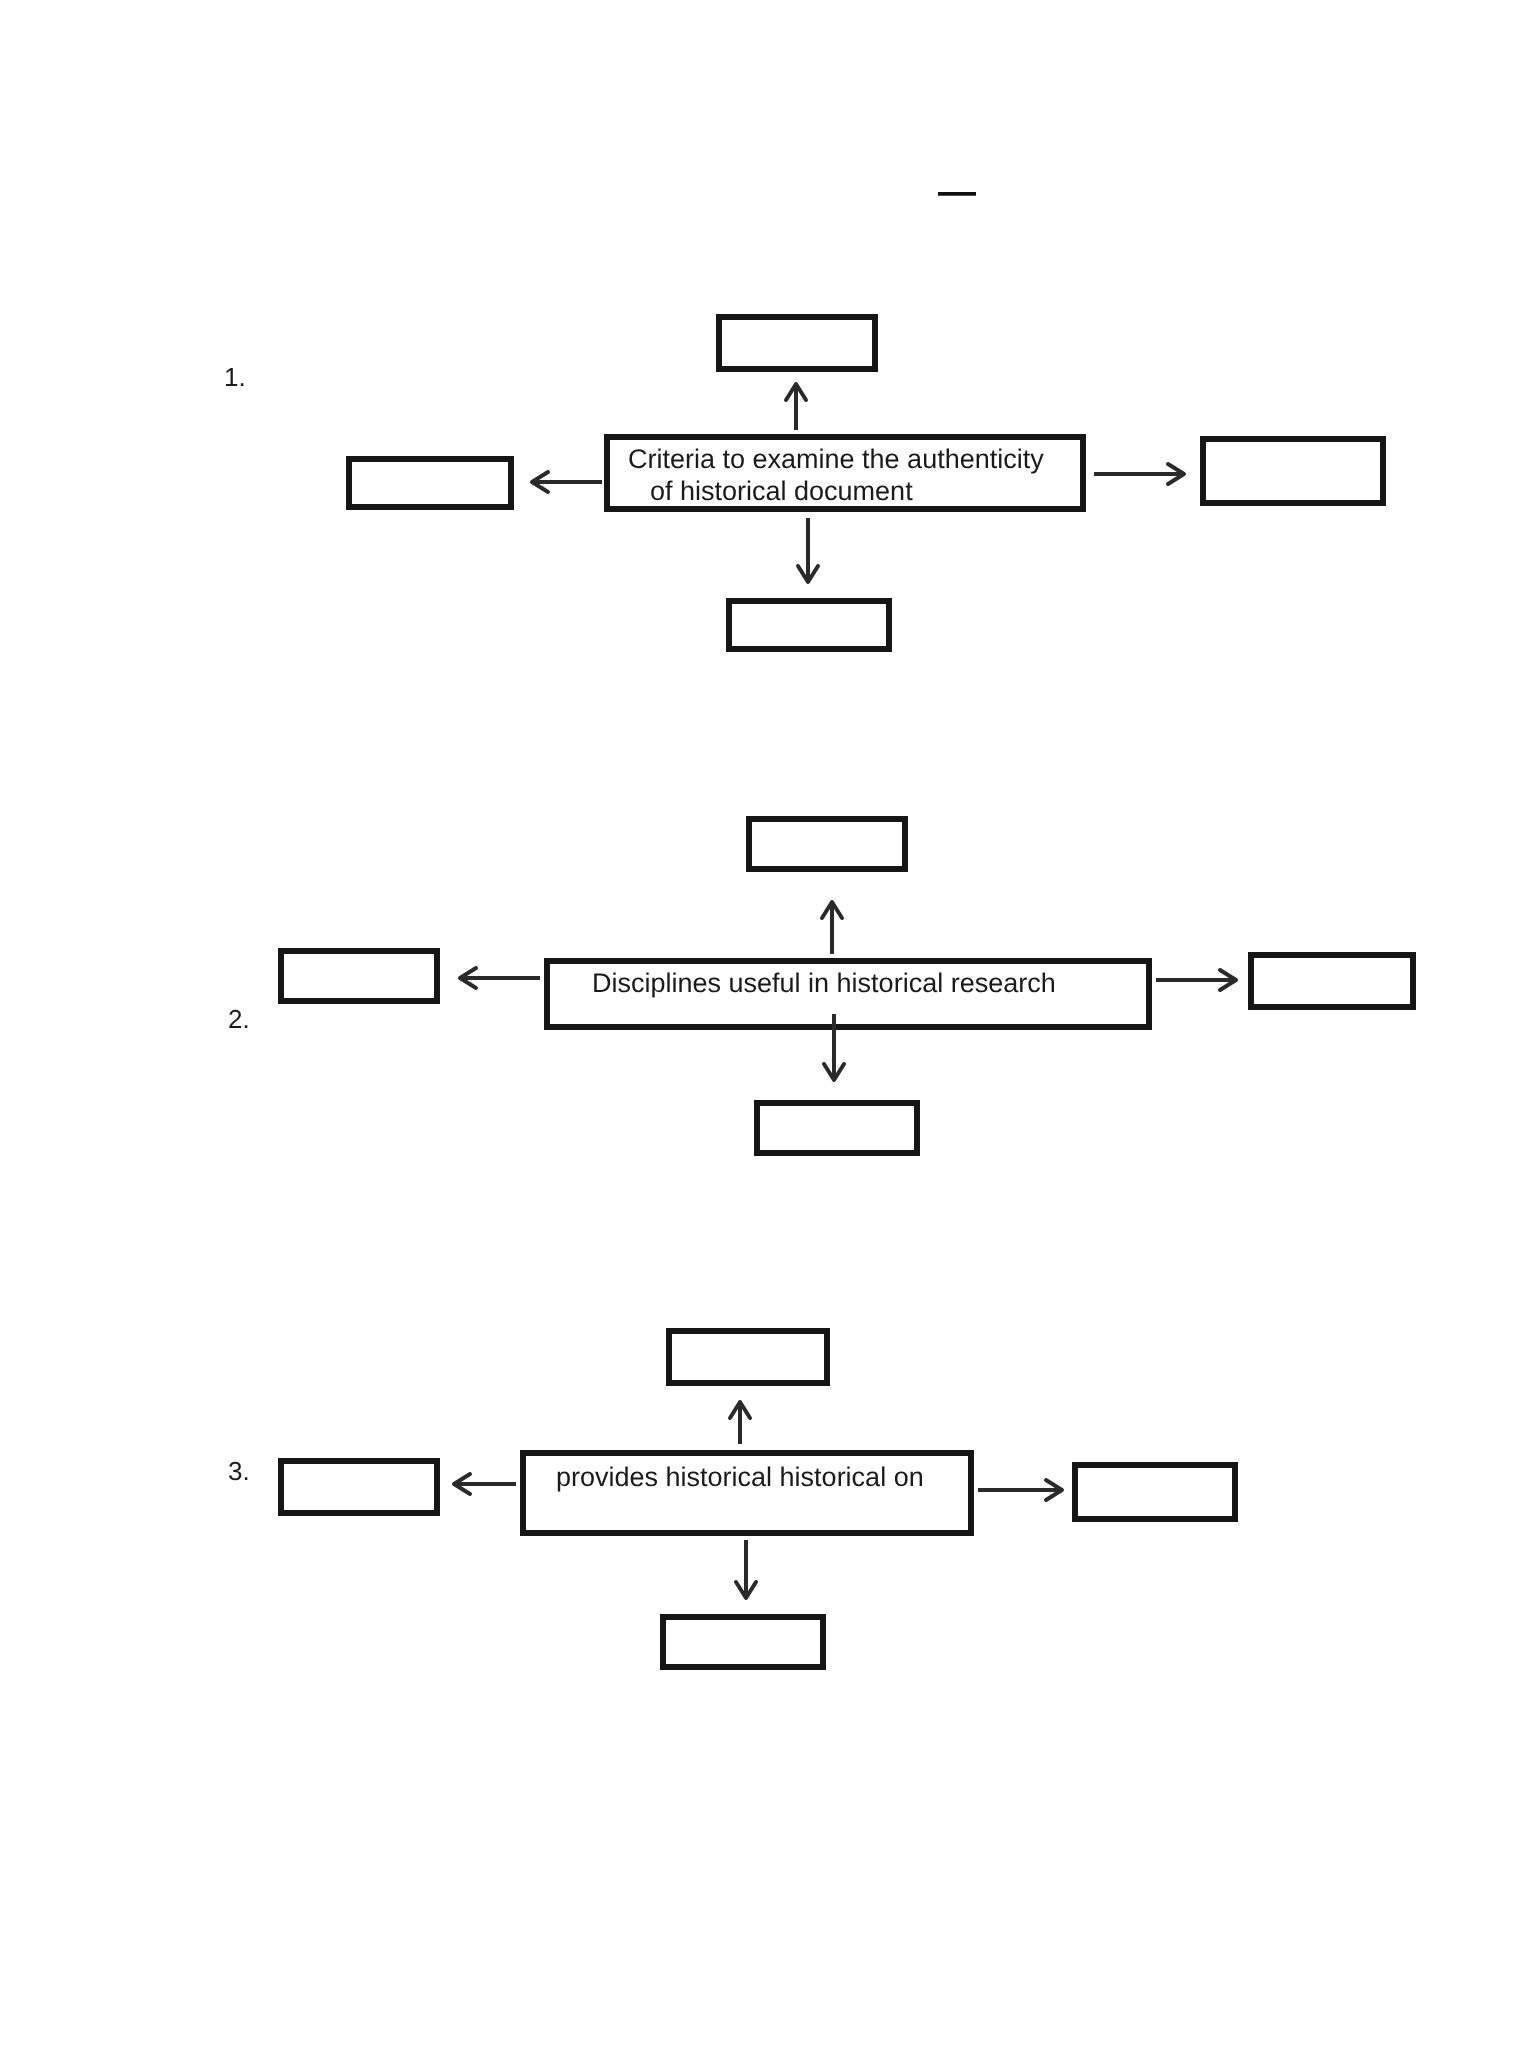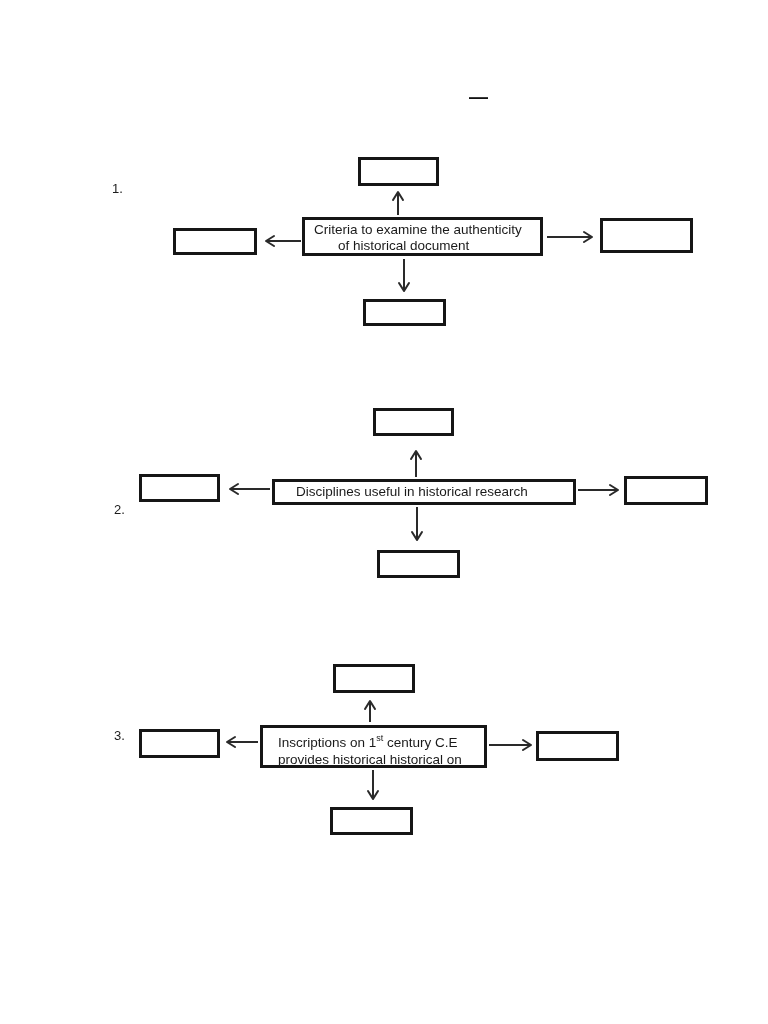--- a/index.html
+++ b/index.html
@@ -42,28 +42,28 @@
     border: 3px solid #161616;
   }
   .center-box {
     font-size: 13.5px;
     color: #1a1a1a;
   }
 
   
   #d1-top    { left: 358px; top: 157px; width: 81px;  height: 29px; }
   #d1-center { left: 302px; top: 217px; width: 241px; height: 39px; padding: 2px 4px 12px 9px; line-height: 16px; }
-  #d1-center .line2 { margin-left: 24px; }
+  #d1-center .line2 { margin-left: 11px; }
   #d1-left   { left: 173px; top: 228px; width: 84px;  height: 27px; }
   #d1-right  { left: 600px; top: 218px; width: 93px;  height: 35px; }
   #d1-bottom { left: 363px; top: 299px; width: 83px;  height: 27px; }
 
   
   #d2-top    { left: 373px; top: 408px; width: 81px;  height: 28px; }
-  #d2-center { left: 272px; top: 479px; width: 304px; height: 26px; padding-left: 21px; line-height: 20px; }
+  #d2-center { left: 272px; top: 479px; width: 304px; height: 36px; padding-left: 21px; line-height: 20px; }
   #d2-left   { left: 139px; top: 474px; width: 81px;  height: 28px; }
   #d2-right  { left: 624px; top: 476px; width: 84px;  height: 29px; }
   #d2-bottom { left: 377px; top: 550px; width: 83px;  height: 28px; }
 
   
   #d3-top    { left: 333px; top: 664px; width: 82px;  height: 29px; }
   #d3-center { left: 260px; top: 725px; width: 227px; height: 43px; padding: 2px 4px 0 15px; line-height: 17.5px; }
   #d3-center sup { font-size: 9px; }
   #d3-left   { left: 139px; top: 729px; width: 81px;  height: 29px; }
   #d3-right  { left: 536px; top: 731px; width: 83px;  height: 30px; }
@@ -104,21 +104,20 @@
     </div>
     <div id="d2-left" class="box"></div>
     <div id="d2-right" class="box"></div>
     <div id="d2-bottom" class="box"></div>
   </div>
 
   <div>
     <span id="label-3" class="num-label">3.</span>
     <div id="d3-top" class="box"></div>
     <div id="d3-center" class="box center-box">
-      <div class="line1"><span>Inscriptions on 1</span><sup>st</sup><span> century C.E</span></div>
       <div class="line2">provides historical historical on</div>
     </div>
     <div id="d3-left" class="box"></div>
     <div id="d3-right" class="box"></div>
     <div id="d3-bottom" class="box"></div>
   </div>
 
   <svg class="arrow-layer" width="768" height="1024" viewBox="0 0 768 1024" xmlns="http://www.w3.org/2000/svg">
     <defs>
       <marker id="ah" markerUnits="userSpaceOnUse" markerWidth="18" markerHeight="18" refX="11" refY="8" orient="auto">

